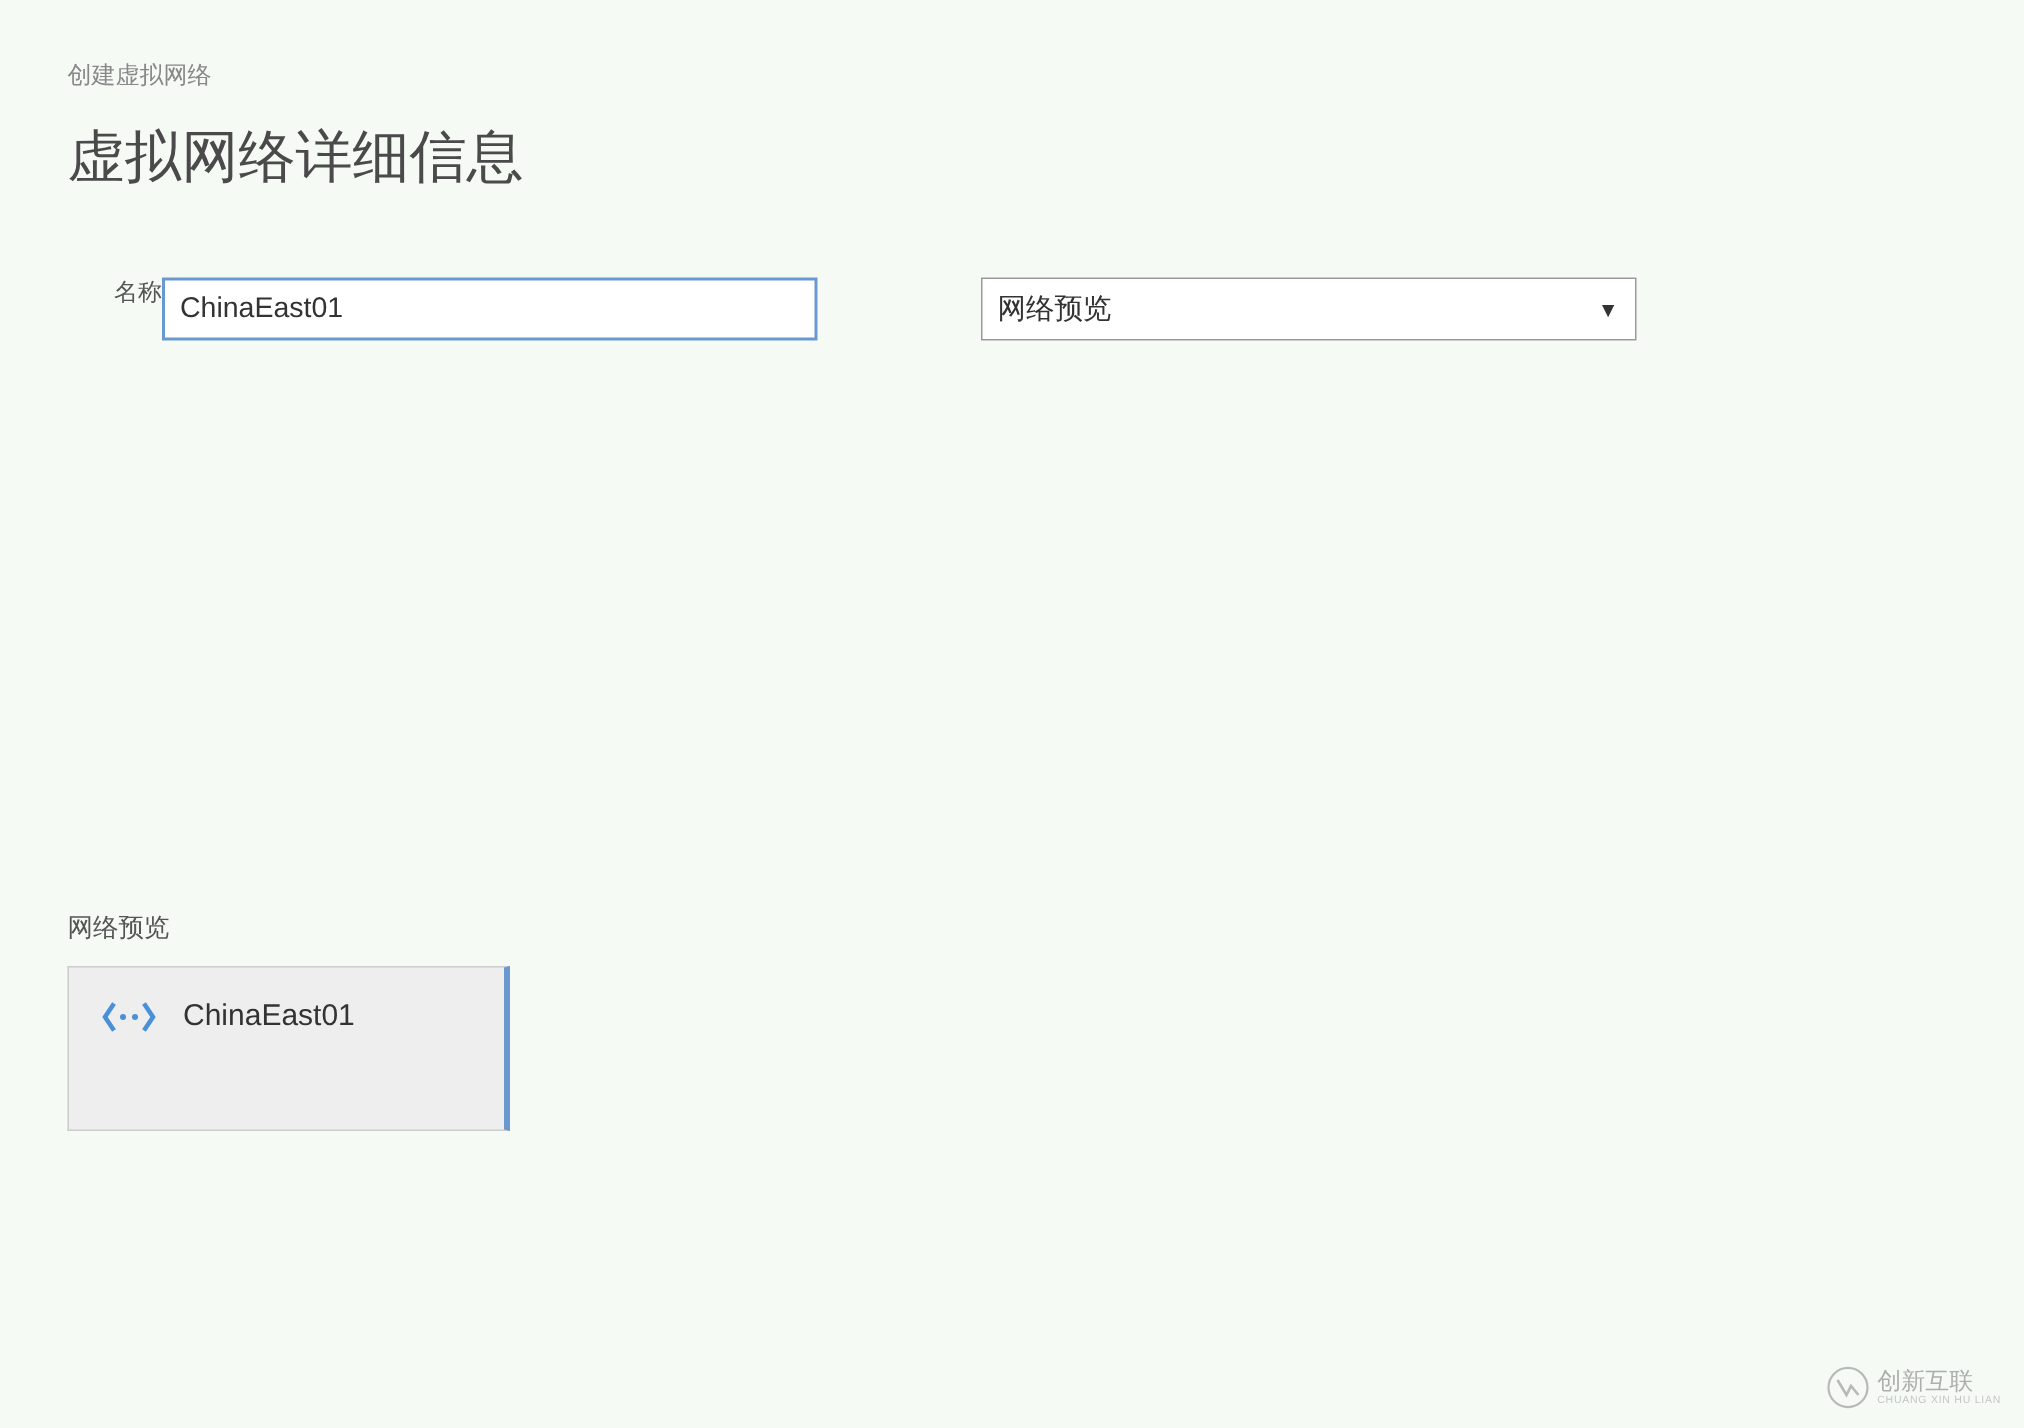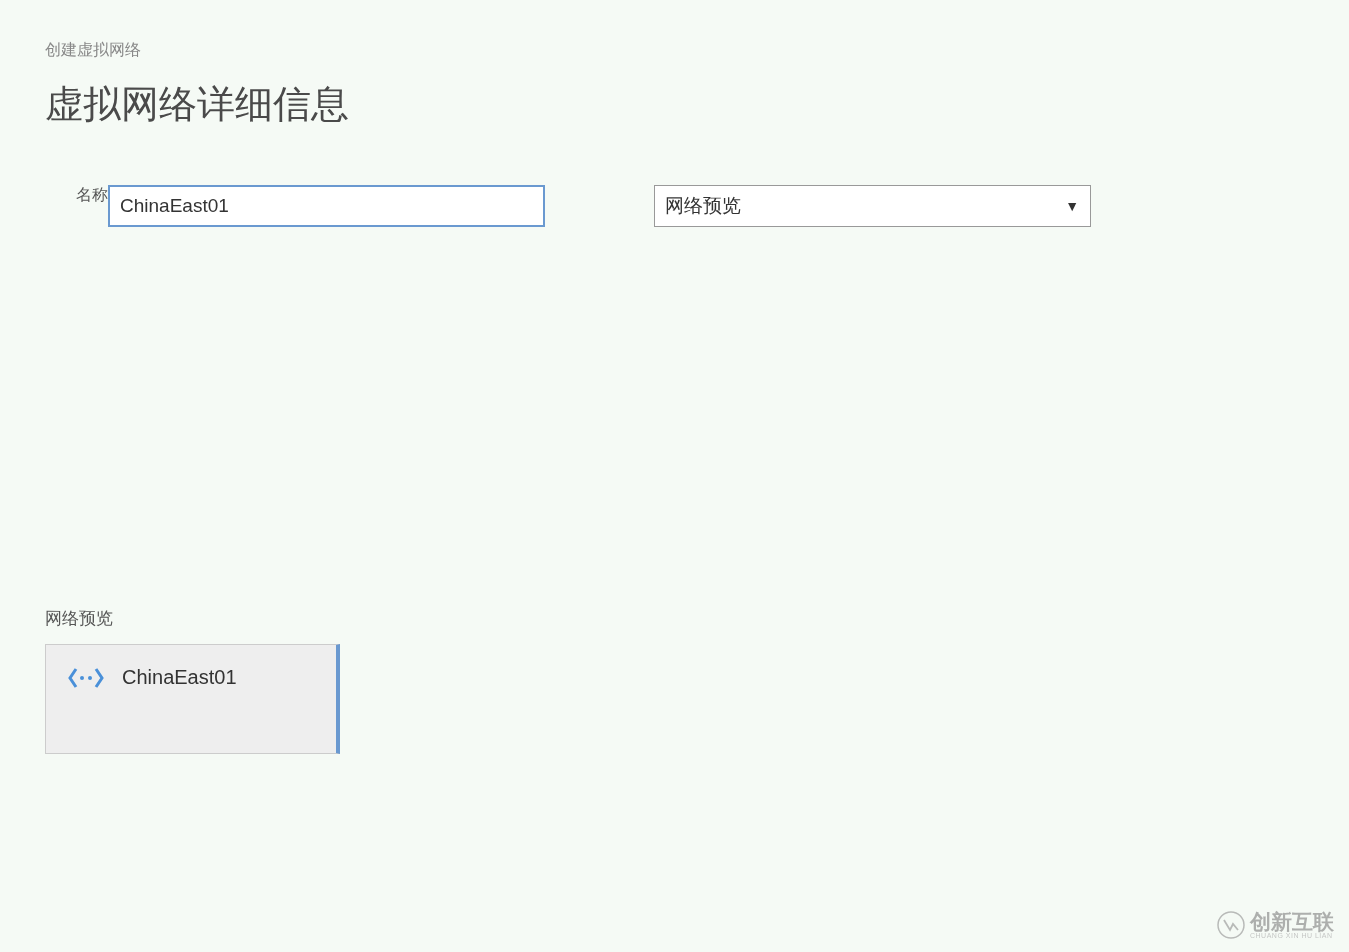--- a/index.html
+++ b/index.html
@@ -148,22 +148,22 @@
     }
     
     .watermark-text-group {
       display: flex;
       flex-direction: column;
       line-height: 1;
     }
     
     .watermark-text {
       color: #888888;
-      font-size: 21px;
-      font-weight: 700;
+      font-size: 16px;
+      font-weight: 400;
     }
     
     .watermark-subtext {
       color: #aaaaaa;
       font-size: 7px;
       letter-spacing: 0.5px;
     }
   </style>
 </head>
 <body>

